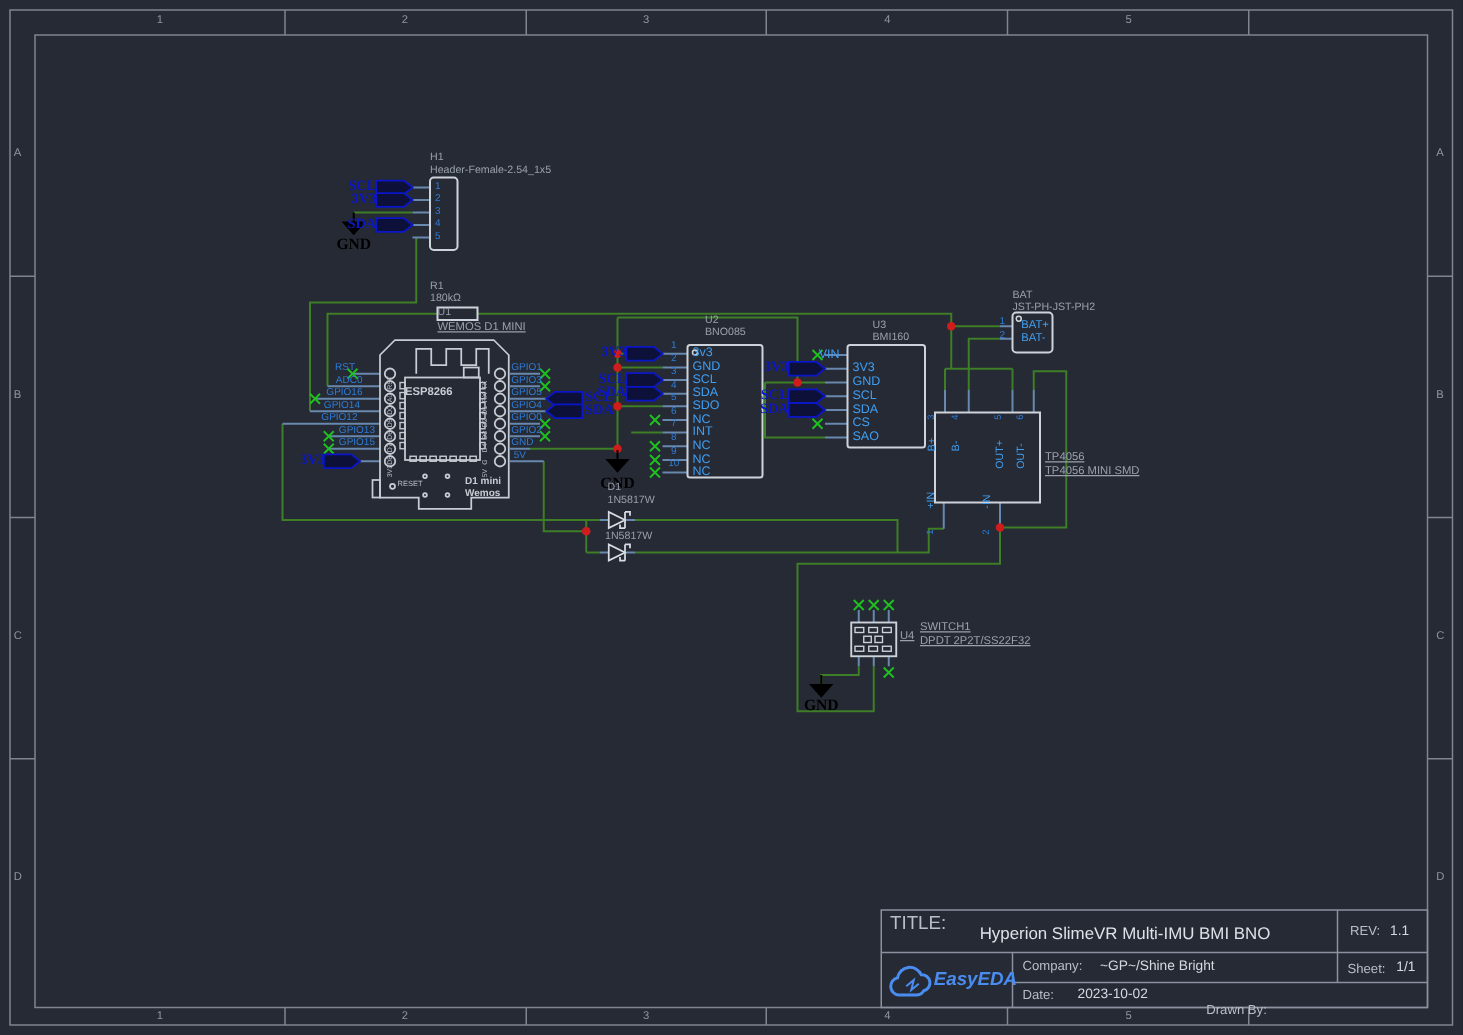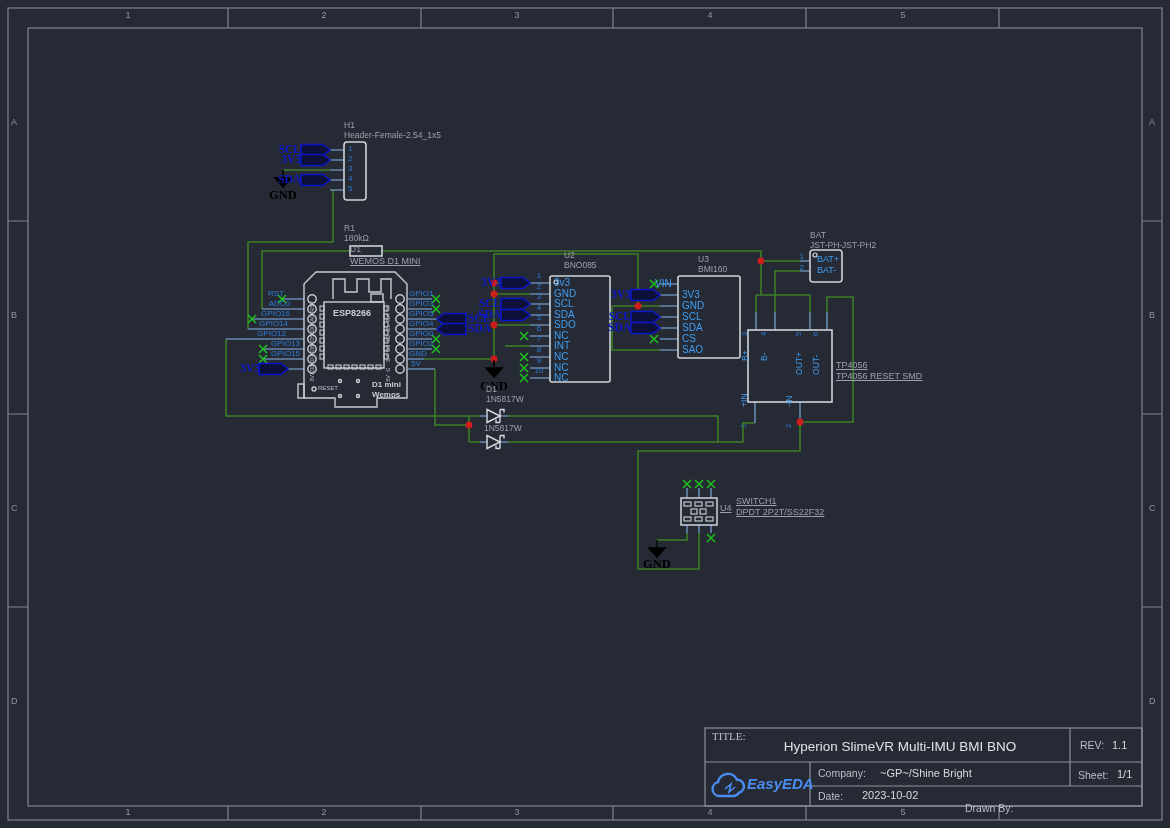--- a/index.html
+++ b/index.html
@@ -13,21 +13,21 @@
   .net{color:#2e7cd6;font-size:8px;}
   .flagtxt{color:#0a16c8;font-family:"Liberation Serif",serif;font-weight:bold;font-size:11.5px;}
   .gndtxt{color:#000;font-family:"Liberation Serif",serif;font-weight:bold;font-size:12.5px;text-align:center;width:40px;}
   .ra{text-align:right;width:38px;}
   .rot{transform:rotate(-90deg);transform-origin:0 100%;}
   .padlbl{color:#b9bec8;font-size:5.5px;}
   .tpl{color:#3f9ef2;font-size:8.5px;}
   .tpn{color:#2e7cd6;font-size:7.5px;}
   .boardtxt{color:#c8ccd4;font-size:8px;font-weight:bold;}
   .tbl{color:#b9bfc9;font-size:10.5px;}
-  .tbls{color:#b9bfc9;font-size:11px;font-family:Liberation Serif, serif;}
+  .tbls{color:#b9bfc9;font-size:15px;}
   .tbv{color:#d5d9e0;font-size:11px;}
   .bnum{color:#8f96a2;font-size:9px;}
   svg{position:absolute;left:0;top:0;}
 </style>
 </head>
 <body>
 
 <div id="sheet">
 
 <svg width="1170" height="828" viewBox="0 0 1170 828">
@@ -294,21 +294,21 @@
 <div class="t flagtxt ra" style="left:263px;top:143px">SCL</div>
 <div class="t flagtxt ra" style="left:263px;top:153px">3V3</div>
 <div class="t flagtxt ra" style="left:263px;top:173px">SDA</div>
 <div class="t gndtxt" style="left:263px;top:189px">GND</div>
 
 <div class="t gray8" style="left:344px;top:224px">R1</div>
 <div class="t gray8" style="left:344px;top:234px">180kΩ</div>
 
 <div class="t gray8" style="left:350px;top:245px">U1</div>
 <div class="t gray" style="left:350px;top:257px">WEMOS D1 MINI</div>
-<div class="t boardtxt" style="left:324px;top:309px;width:47px;text-align:right;font-size:9px">ESP8266</div>
+<div class="t boardtxt" style="left:324px;top:309px;width:47px;text-align:left;font-size:9px">ESP8266</div>
 <div class="t boardtxt" style="left:372px;top:381px">D1 mini</div>
 <div class="t boardtxt" style="left:372px;top:391px">Wemos</div>
 <div class="t padlbl" style="left:318px;top:385px;font-size:6px">RESET</div>
 
 <div class="t padlbl rot" style="left:316px;top:306px">RST</div>
 <div class="t padlbl rot" style="left:316px;top:316px">A0</div>
 <div class="t padlbl rot" style="left:316px;top:326px">D0</div>
 <div class="t padlbl rot" style="left:316px;top:336px">D5</div>
 <div class="t padlbl rot" style="left:316px;top:346px">D6</div>
 <div class="t padlbl rot" style="left:316px;top:356px">D7</div>
@@ -397,21 +397,21 @@
 <div class="t tpn rot" style="left:820px;top:328px">6</div>
 <div class="t tpl rot" style="left:750px;top:352px">B+</div>
 <div class="t tpl rot" style="left:769px;top:352px">B-</div>
 <div class="t tpl rot" style="left:804px;top:366px">OUT+</div>
 <div class="t tpl rot" style="left:821px;top:366px">OUT-</div>
 <div class="t tpl rot" style="left:749px;top:398px">+IN</div>
 <div class="t tpl rot" style="left:794px;top:398px">-IN</div>
 <div class="t tpn rot" style="left:748px;top:420px">1</div>
 <div class="t tpn rot" style="left:793px;top:420px">2</div>
 <div class="t gray" style="left:836px;top:361px">TP4056</div>
-<div class="t gray" style="left:836px;top:372px">TP4056 RESET SMD</div>
+<div class="t gray" style="left:836px;top:372px">TP4056 MINI SMD</div>
 
 <div class="t gray8" style="left:486px;top:385px">D1</div>
 <div class="t gray8" style="left:486px;top:395px">1N5817W</div>
 <div class="t gray8" style="left:484px;top:424px">1N5817W</div>
 
 <div class="t gray" style="left:720px;top:504px">U4</div>
 <div class="t gray" style="left:736px;top:497px">SWITCH1</div>
 <div class="t gray" style="left:736px;top:508px">DPDT 2P2T/SS22F32</div>
 <div class="t gndtxt" style="left:637px;top:558px">GND</div>
 

